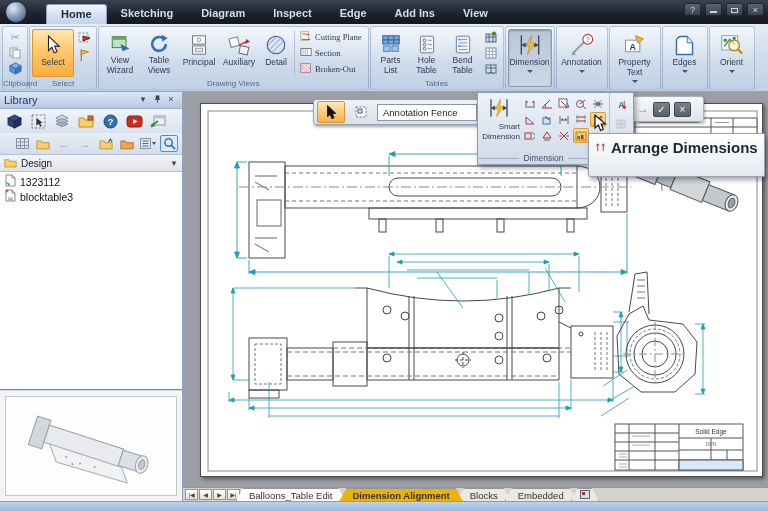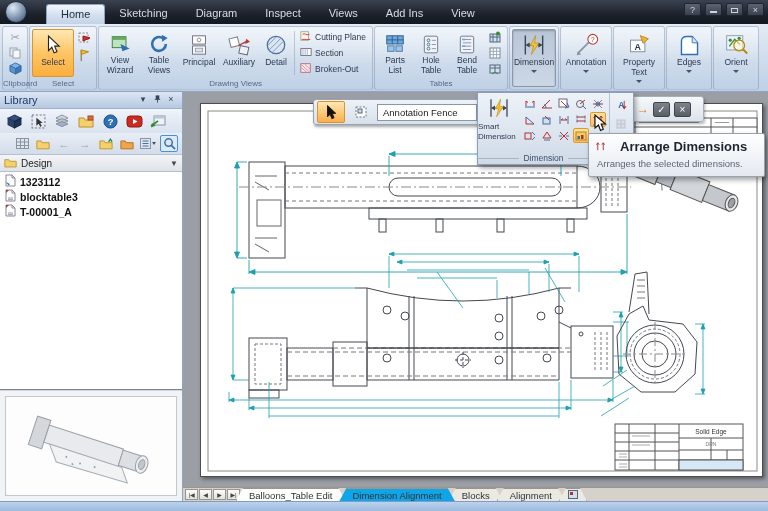--- a/index.html
+++ b/index.html
@@ -5,21 +5,21 @@
   * { margin:0; padding:0; box-sizing:border-box; }
   html,body { width:768px; height:511px; overflow:hidden; font-family:"Liberation Sans", sans-serif; }
   .app { position:relative; width:768px; height:511px; background:#c6d5e9; overflow:hidden; }
 
   
   .titlebar { position:absolute; left:0; top:0; width:768px; height:24px;
     background:linear-gradient(#3b4250,#1c212b 60%,#141820); }
   .orb { position:absolute; left:5px; top:1px; width:22px; height:22px; border-radius:50%;
     background:radial-gradient(circle at 35% 30%, #dfe9f5, #7d92ad 55%, #3c4c63); border:1px solid #222c3c; }
   .tabstrip { position:absolute; left:46px; top:4px; height:20px; display:flex; }
-  .rtab { padding:3px 14px 2px; font-size:11px; color:#d7dde6; cursor:default; }
+  .rtab { padding:3px 14px 2px; font-size:11px; color:#d7dde6; cursor:default;font-weight:bold; }
   .rtab.active { background:linear-gradient(#f3f7fc,#d5e1f0 50%,#c3d3e7); color:#1d2b3d;
     border:1px solid #8fa4c0; border-bottom:none; border-radius:3px 3px 0 0; }
   .wctrl { position:absolute; right:4px; top:3px; display:flex; gap:4px; }
   .wbtn { width:17px; height:13px; font-size:9px; line-height:12px; text-align:center; color:#cfd5dd;
     background:linear-gradient(#5a6370,#39414d); border:1px solid #20262f; border-radius:2px; }
   .wbtn .box { display:inline-block; width:7px; height:5px; border:1px solid #cfd5dd; margin-top:3px; }
   .wbtn .minl { display:inline-block; width:7px; height:2px; background:#cfd5dd; margin-top:7px; }
 
   
   .ribbon { position:absolute; left:0; top:24px; width:768px; height:68px;
@@ -50,21 +50,21 @@
   .hbtn { width:14px; height:12px; font-size:9px; line-height:11px; text-align:center; color:#33455f; }
   .lib-tools1 { height:24px; display:flex; align-items:center; gap:6px; padding:0 5px;
     background:linear-gradient(#f0f4fa,#d9e2ee); }
   .lib-tools2 { height:22px; display:flex; align-items:center; justify-content:flex-end; gap:3px; padding:0 4px;
     background:linear-gradient(#e9eef6,#d3dce9); border-bottom:1px solid #b4c1d4; }
   .tico { width:18px; height:17px; display:flex; align-items:center; justify-content:center; }
   .tico.hl { border:1px solid #4a90d9; background:#dcead f8; background:#dceaf8; border-radius:2px; }
   .lib-path { height:17px; display:flex; align-items:center; gap:4px; padding:0 4px; font-size:10px; color:#222;
     background:linear-gradient(#f4f5f7,#dfe3e8); border-bottom:1px solid #b7bfca; }
   .lib-path .sp { flex:1; }
-  .lib-list { flex:1; background:#fff; padding:2px 0;font-weight:bold; }
+  .lib-list { flex:1; background:#fff; padding:2px 0; }
   .lib-item { display:flex; align-items:center; gap:4px; height:15px; padding:0 5px; font-size:10.5px; color:#111; }
   .lib-preview { height:112px; border-top:2px groove #cfd6df; background:#f2f3f5; padding:5px; }
   .pv-box { width:100%; height:100%; background:#fdfdfd; border:1px solid #c2c8cf; }
 
   .canvas { position:absolute; left:183px; top:92px; width:585px; height:395px; background:#9b9fa5; overflow:hidden; }
   .sheet { position:absolute; left:17px; top:11px; width:563px; height:374px; background:#fff;
     border:1px solid #4d4d4d; box-shadow:2px 2px 4px rgba(0,0,0,.45); }
   .sheet svg { display:block; }
 
   
@@ -74,21 +74,21 @@
   .selbar .tool { width:28px; height:22px; display:flex; align-items:center; justify-content:center; border-radius:2px; }
   .selbar .tool.orange { background:linear-gradient(#ffe7b3,#fcae4a); border:1px solid #d9952f; }
   .fencebox { width:100px; height:17px; background:#fff; border:1px solid #8a97a8; font-size:9.5px; color:#222;
     display:flex; align-items:center; padding:0 5px; }
 
   
   .dimdrop { position:absolute; left:477px; top:92px; width:157px; height:73px;
     background:linear-gradient(#eef2f8,#cfdae8); border:1px solid #8e9eb4; box-shadow:2px 3px 5px rgba(0,0,0,.35); z-index:30; }
   .dd-row { display:flex; }
   .dd-smart { width:42px; display:flex; flex-direction:column; align-items:center; padding-top:3px; }
-  .dd-smart .lbl { font-size:8px; color:#2b3a52; text-align:left; line-height:1.2; margin-top:2px; }
+  .dd-smart .lbl { font-size:8px; color:#2b3a52; text-align:right; line-height:1.2; margin-top:2px; }
   .dd-grid { width:89px; display:grid; grid-template-columns:repeat(5,17px); grid-auto-rows:16px; padding:3px 0 0 2px; }
   .mib { width:16px; height:15px; display:flex; align-items:center; justify-content:center; border:1px solid transparent; border-radius:2px; }
   .mib.sel { background:linear-gradient(#ffe3a6,#fcbf63); border:1px solid #e09a2e; }
   .dd-extra { width:22px; display:flex; flex-direction:column; align-items:center; gap:4px; padding-top:4px; border-left:1px solid #b7c2d2; }
   .dd-label { position:absolute; left:0; right:24px; bottom:1px; display:flex; align-items:center; gap:4px;
     font-size:8.5px; color:#3e4f68; }
   .dd-label::before,.dd-label::after { content:""; flex:1; height:1px; background:#a7b4c6; }
   .cursor-svg { position:absolute; z-index:60; }
 
   
@@ -96,49 +96,49 @@
     background:linear-gradient(#f7f9fb,#dde3ea); border:1px solid #a6b0bd; border-radius:3px; padding:0 4px;
     box-shadow:1px 2px 3px rgba(0,0,0,.3); z-index:25; }
   .cmdbar .arrow { font-size:12px; line-height:1; }
   .cmdbar .chip { width:17px; height:15px; background:linear-gradient(#7d838b,#595f66); border:1px solid #42464c;
     border-radius:2px; color:#fff; font-size:10px; line-height:14px; text-align:center; }
 
   
   .tip { position:absolute; left:588px; top:133px; width:177px; height:44px;
     background:linear-gradient(#ffffff,#e4e9f0); border:1px solid #98a2ae; border-radius:2px;
     box-shadow:2px 3px 5px rgba(0,0,0,.35); padding:5px 6px; z-index:40; }
-  .tip-title { display:flex; align-items:center; gap:14px; font-size:13px; font-weight:bold; color:#1e2430; }
+  .tip-title { display:flex; align-items:center; gap:5px; font-size:15px; font-weight:bold; color:#1e2430; }
   .tip-desc { margin-top:4px; margin-left:2px; font-size:9.5px; color:#5a6573; }
 
   
   .tabbar { position:absolute; left:183px; top:487px; width:585px; height:14px; background:#d6d2c9;
     border-top:1px solid #9a968e; display:flex; align-items:flex-end; }
   .navbtns { display:flex; gap:1px; padding:0 2px 1px 2px; }
   .nvb { width:13px; height:11px; background:linear-gradient(#fdfdfc,#e4e1da); border:1px solid #9a968e;
     font-size:6px; line-height:10px; text-align:center; color:#444; }
   .stab { height:13px; padding:1px 12px 0; font-size:9.5px; color:#333; background:#ece9e2; border:1px solid #9a968e; border-bottom:none;
     clip-path:polygon(7px 0, calc(100% - 7px) 0, 100% 100%, 0 100%); margin-left:-6px; white-space:nowrap; }
   .stab.tan { background:#ffffff; }
-  .stab.active { background:#0ea5e9; font-weight:normal; z-index:2; }
+  .stab.active { background:#eab308; font-weight:bold; z-index:2; }
   .statusbar { position:absolute; left:0; top:501px; width:768px; height:10px;
     background:linear-gradient(#bdd2ec,#9cbbdf); border-top:1px solid #7e9cc4; }
 </style>
 </head>
 <body>
 
 <div class="app">
 
   <div class="titlebar">
     <div class="orb"></div>
     <div class="tabstrip">
       <div class="rtab active">Home</div>
       <div class="rtab">Sketching</div>
       <div class="rtab">Diagram</div>
       <div class="rtab">Inspect</div>
-      <div class="rtab">Views</div>
+      <div class="rtab">Edge</div>
       <div class="rtab">Add Ins</div>
       <div class="rtab">View</div>
     </div>
     <div class="wctrl">
       <div class="wbtn">?</div>
       <div class="wbtn"><span class="minl"></span></div>
       <div class="wbtn"><span class="box"></span></div>
       <div class="wbtn">×</div>
     </div>
   </div>
@@ -236,21 +236,21 @@
       <div class="rbtn" style="width:34px">
         <span class="ric">
           <svg width="22" height="22" viewBox="0 0 24 24">
               <circle cx="12" cy="12" r="9.5" fill="#dce6f2" stroke="#4a6ea0" stroke-width="1.4"></circle>
               <path d="M5 17 L17 5 M8 20 L20 8 M3.5 12 L12 3.5" stroke="#7a93b8"></path>
             </svg>
         </span>
         <span class="rlabel">Detail</span>
       </div>
       <div class="grp-sep"></div>
-      <div class="minicol" style="justify-content:flex-end;gap:2px;">
+      <div class="minicol" style="justify-content:flex-end;gap:2px;font-family:Liberation Serif, serif;">
         <div class="sbtn">
           <span><svg width="12" height="12" viewBox="0 0 14 14">
                 <rect x="1" y="2" width="9" height="10" fill="#f8f4ec" stroke="#9a8"></rect>
                 <path d="M3 5 C6 3 7 7 11 5" stroke="#c33" fill="none"></path>
                 <path d="M2 11 H12" stroke="#c33"></path>
               </svg></span>
           <span>Cutting Plane</span>
         </div>
         <div class="sbtn">
           <span><svg width="12" height="12" viewBox="0 0 14 14">
@@ -521,29 +521,20 @@
         <span>1323112</span>
       </div>
       <div class="lib-item">
         <span><svg width="11" height="13" viewBox="0 0 11 13">
               <path d="M1 1 h6 l3 3 v8 h-9 Z" fill="#fff" stroke="#889"></path>
               <path d="M7 1 v3 h3" fill="none" stroke="#889"></path>
               <path d="M1 1 l3 0 -3 3 Z" fill="#a04030"></path>
               <path d="M3 9 h5 M3 10.7 h5" stroke="#99a"></path>
             </svg></span>
         <span>blocktable3</span>
-      </div>
-      <div class="lib-item">
-        <span><svg width="11" height="13" viewBox="0 0 11 13">
-              <path d="M1 1 h6 l3 3 v8 h-9 Z" fill="#fff" stroke="#889"></path>
-              <path d="M7 1 v3 h3" fill="none" stroke="#889"></path>
-              <path d="M1 1 l3 0 -3 3 Z" fill="#a04030"></path>
-              <path d="M3 9 h5 M3 10.7 h5" stroke="#99a"></path>
-            </svg></span>
-        <span>T-00001_A</span>
       </div>
     </div>
     <div class="lib-preview">
       <div class="pv-box">
         <svg width="100%" height="100%" viewBox="0 0 165 98">
           <g transform="translate(38,24) rotate(18)">
             <rect x="-10" y="-2" width="14" height="30" fill="#d4d7db" stroke="#9aa0a8"></rect>
             <rect x="4" y="3" width="78" height="18" fill="#e8eaed" stroke="#9aa0a8"></rect>
             <path d="M10 21 L86 21 L96 34 L22 36 Z" fill="#f1f2f4" stroke="#a8aeb5"></path>
             <rect x="82" y="4" width="22" height="16" fill="#dcdfe3" stroke="#9aa0a8"></rect>
@@ -851,34 +842,33 @@
   </div>
 
   <div class="tip">
     <div class="tip-title">
       <svg width="11" height="11" viewBox="0 0 12 12">
           <path d="M3 2 v8 M9 2 v8" stroke="#b03030"></path>
           <path d="M3 2 l1.5 2 M3 2 l-1.5 2 M9 2 l1.5 2 M9 2 l-1.5 2" stroke="#b03030"></path>
         </svg>
       <span>Arrange Dimensions</span>
     </div>
-    <div class="tip-desc">Arranges the selected dimensions.</div>
   </div>
 
   <div class="tabbar">
     <div class="navbtns">
       <span class="nvb">|◀</span>
       <span class="nvb">◀</span>
       <span class="nvb">▶</span>
       <span class="nvb">▶|</span>
     </div>
     <div class="stab tan">Balloons_Table Edit</div>
     <div class="stab active">Dimension Alignment</div>
     <div class="stab">Blocks</div>
-    <div class="stab">Alignment</div>
+    <div class="stab">Embedded</div>
     <div class="stab" style="padding:1px 8px 0;">
       <svg width="10" height="9" viewBox="0 0 10 9">
           <rect x="0.5" y="0.5" width="9" height="8" fill="#cfe0f2" stroke="#567"></rect>
           <rect x="2" y="2" width="3" height="3" fill="#b03030"></rect>
         </svg>
     </div>
   </div>
 
   <div class="statusbar"></div>
 

